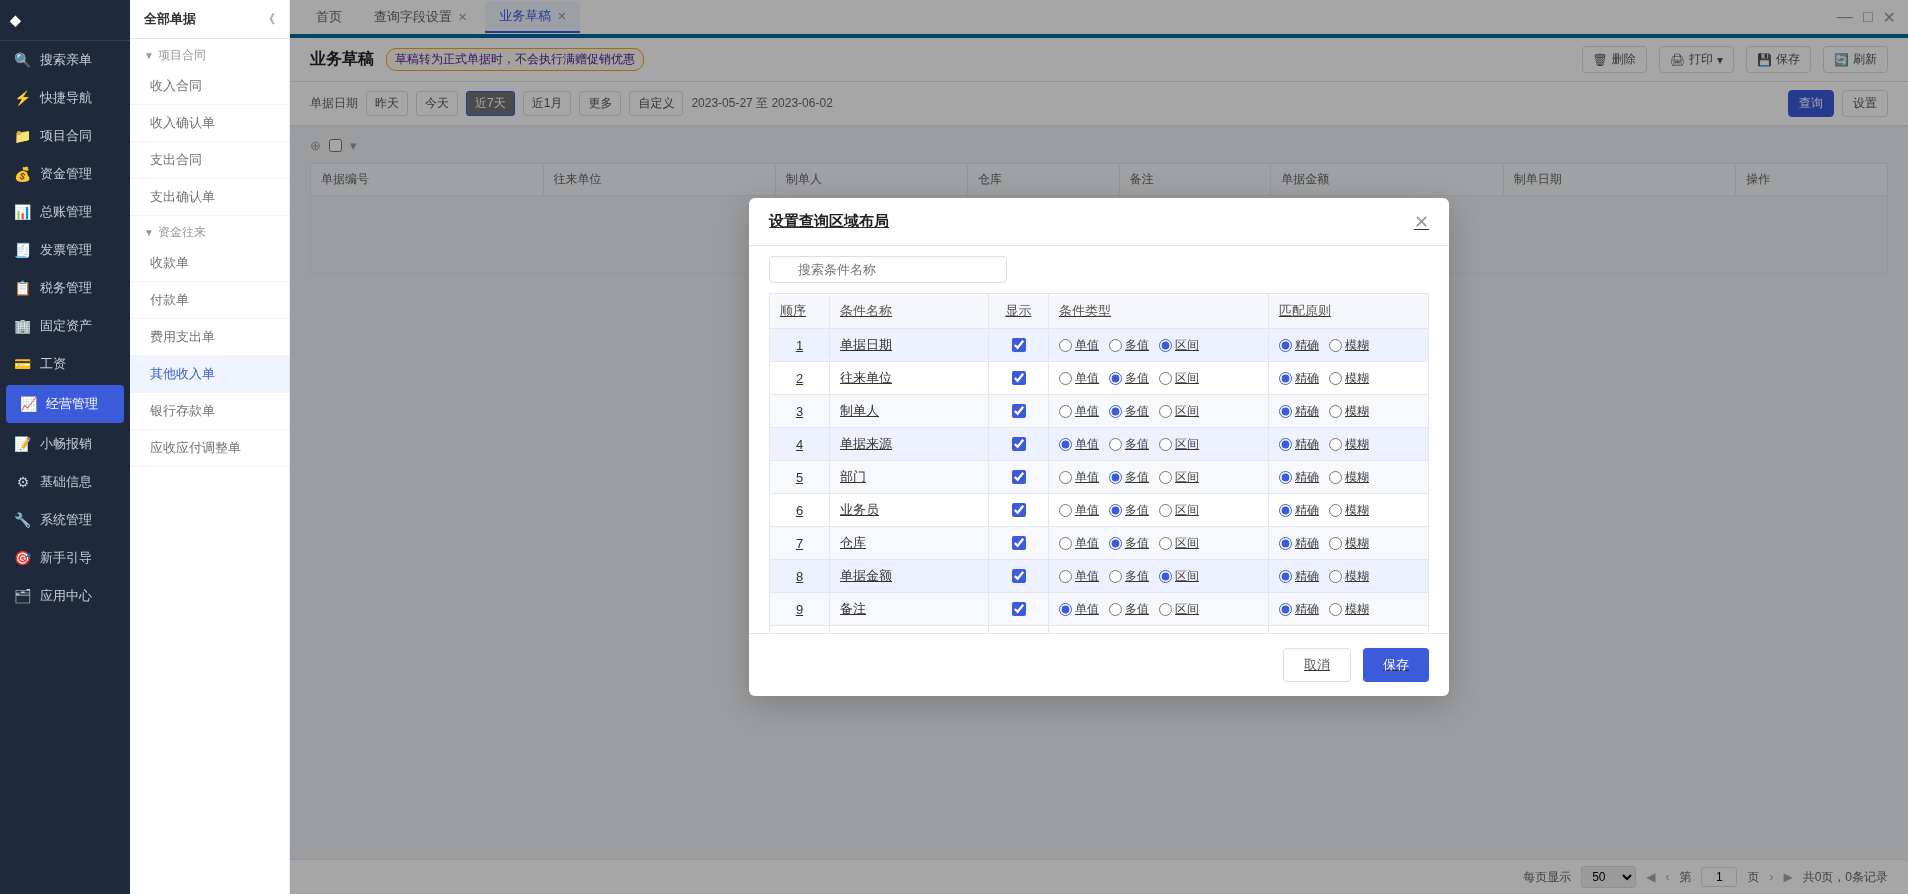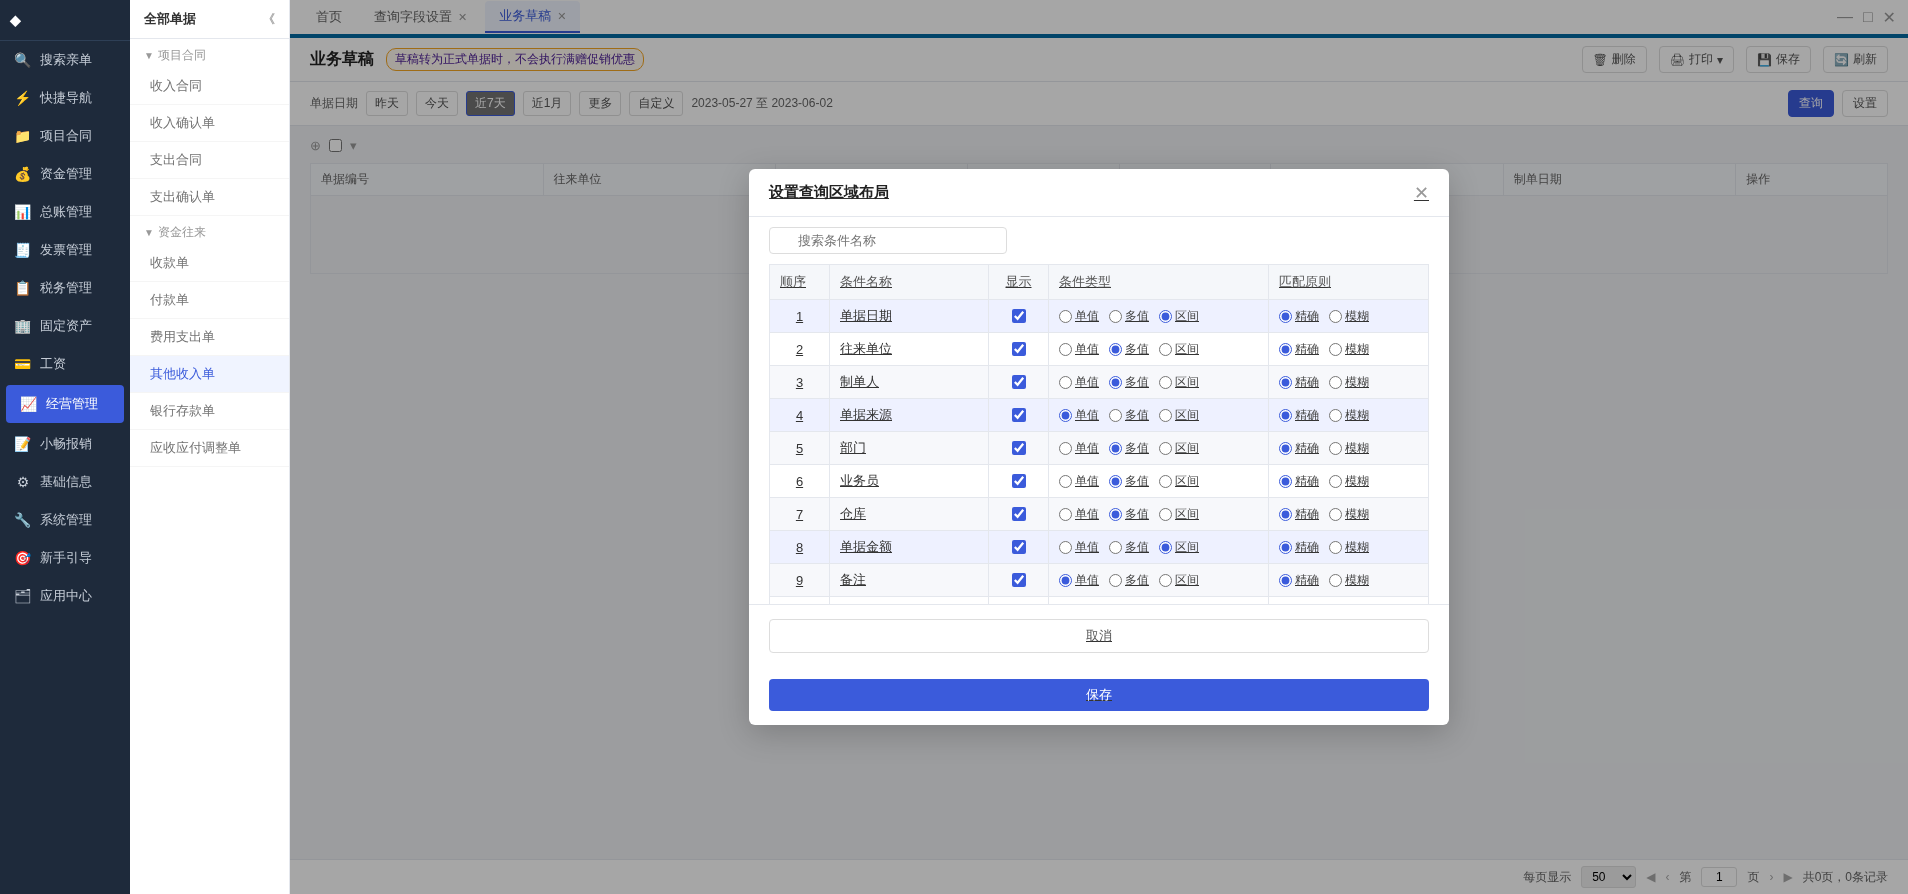--- a/index.html
+++ b/index.html
@@ -232,24 +232,23 @@
     .radio-group { display: flex; align-items: center; gap: 10px; }
     .radio-label { display: flex; align-items: center; gap: 3px; cursor: pointer; font-size: 12px; color: #444; white-space: nowrap; }
     .radio-label input[type=radio] { accent-color: #3b5bdb; cursor: pointer; }
     .checkbox-cell { display: flex; justify-content: center; }
     .checkbox-cell input[type=checkbox] { accent-color: #3b5bdb; cursor: pointer; width: 14px; height: 14px; }
 
     
     .modal-footer {
       display: flex;
       justify-content: flex-end;
-      gap: 26px;
+      gap: 12px;
       padding: 14px 20px;
       border-top: 1px solid #e4e7ed;
-      flex-direction: column;
     }
     .btn-cancel {
       padding: 7px 20px;
       border: 1px solid #ddd;
       border-radius: 4px;
       background: #fff;
       cursor: pointer;
       font-size: 13px;
       color: #555;
     }

